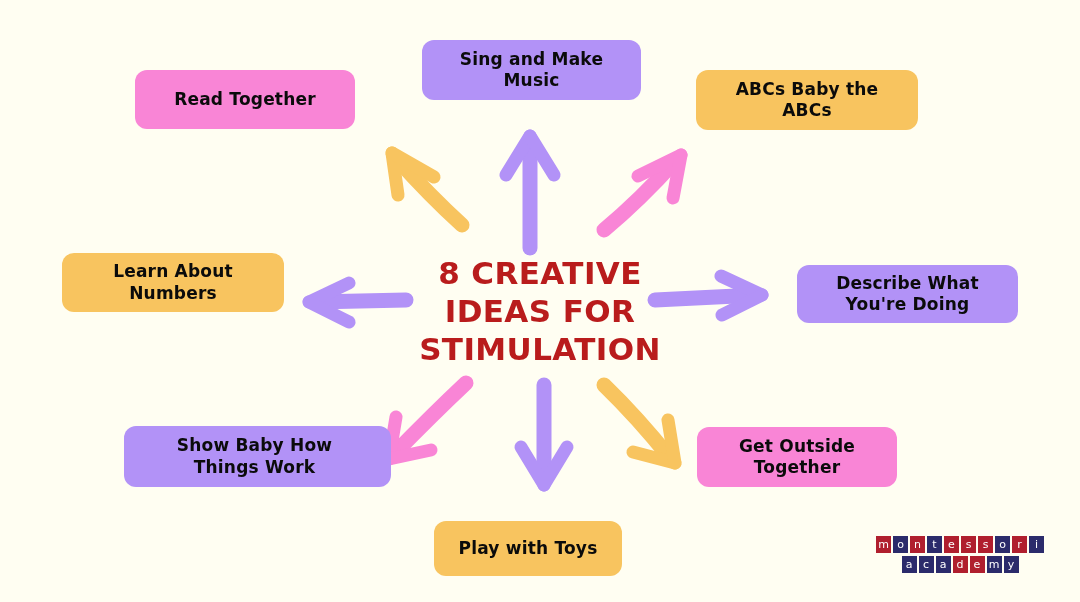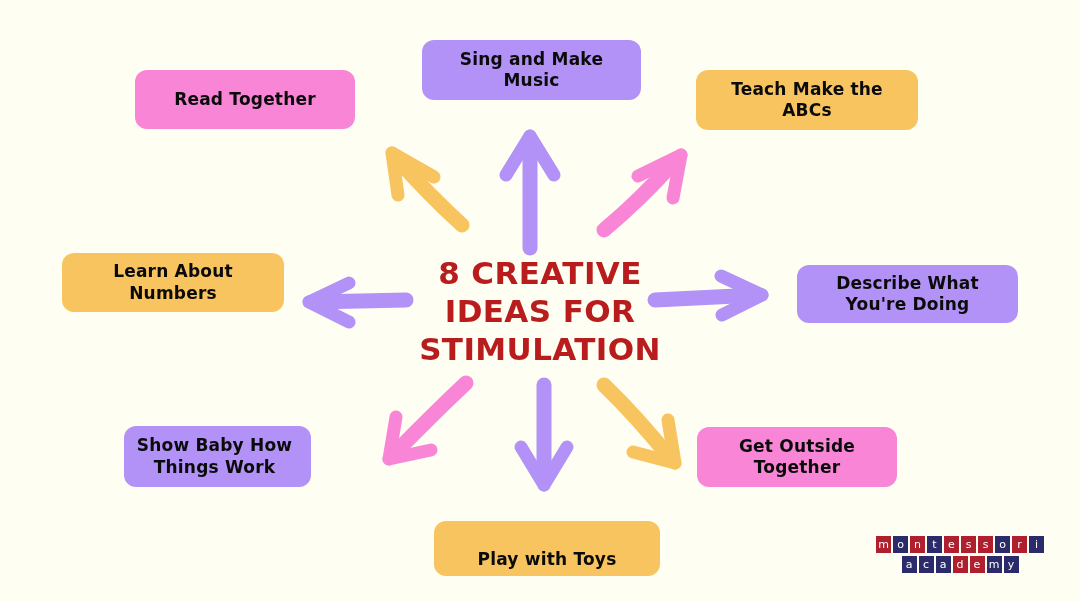--- a/index.html
+++ b/index.html
@@ -61,23 +61,23 @@
   .pill.pink   { background: #F985D6; text-align: center; }
   .pill.purple { background: #B292F7; }
   .pill.orange { background: #F8C45F; }
 
   
   .pill-read      { left: 135px; top: 70px;  width: 220px; height: 59px; }
   .pill-sing      { left: 422px; top: 40px;  width: 219px; height: 60px; }
   .pill-abc       { left: 696px; top: 70px;  width: 222px; height: 60px; }
   .pill-numbers   { left: 62px;  top: 253px; width: 222px; height: 59px; }
   .pill-describe  { left: 797px; top: 265px; width: 221px; height: 58px; }
-  .pill-showbaby  { left: 124px; top: 426px; width: 187px; height: 61px; padding-left: 8px; }
+  .pill-showbaby  { left: 124px; top: 426px; width: 267px; height: 61px; padding-left: 8px; }
   .pill-outside   { left: 697px; top: 427px; width: 200px; height: 60px; }
-  .pill-toys      { left: 434px; top: 521px; width: 226px; height: 55px; align-items: flex-end; }
+  .pill-toys      { left: 434px; top: 521px; width: 188px; height: 55px; }
 
   
   .arrow-layer {
     position: absolute;
     left: 0; top: 0;
     width: 1080px;
     height: 602px;
     pointer-events: none;
   }
 
@@ -173,21 +173,21 @@
   <div class="pill pink pill-read">
     <span>Read Together</span>
   </div>
 
   <div class="pill purple pill-sing">
     <span>Sing and Make
 Music</span>
   </div>
 
   <div class="pill orange pill-abc">
-    <span>Teach Make the
+    <span>ABCs Baby the
 ABCs</span>
   </div>
 
   <div class="pill orange pill-numbers">
     <span>Learn About
 Numbers</span>
   </div>
 
   <div class="pill purple pill-describe">
     <span>Describe What

